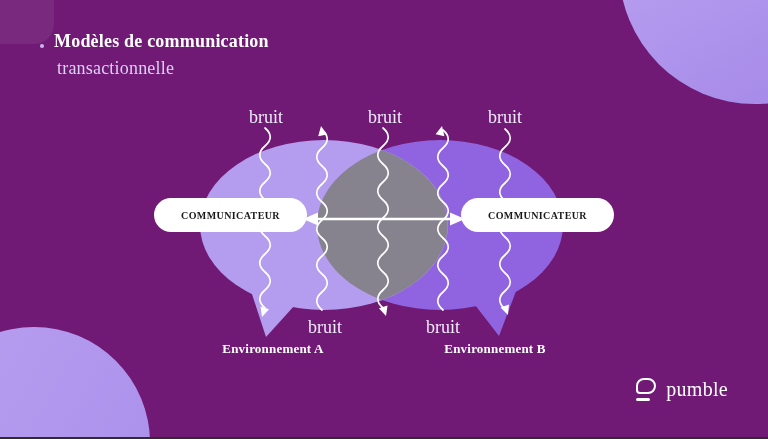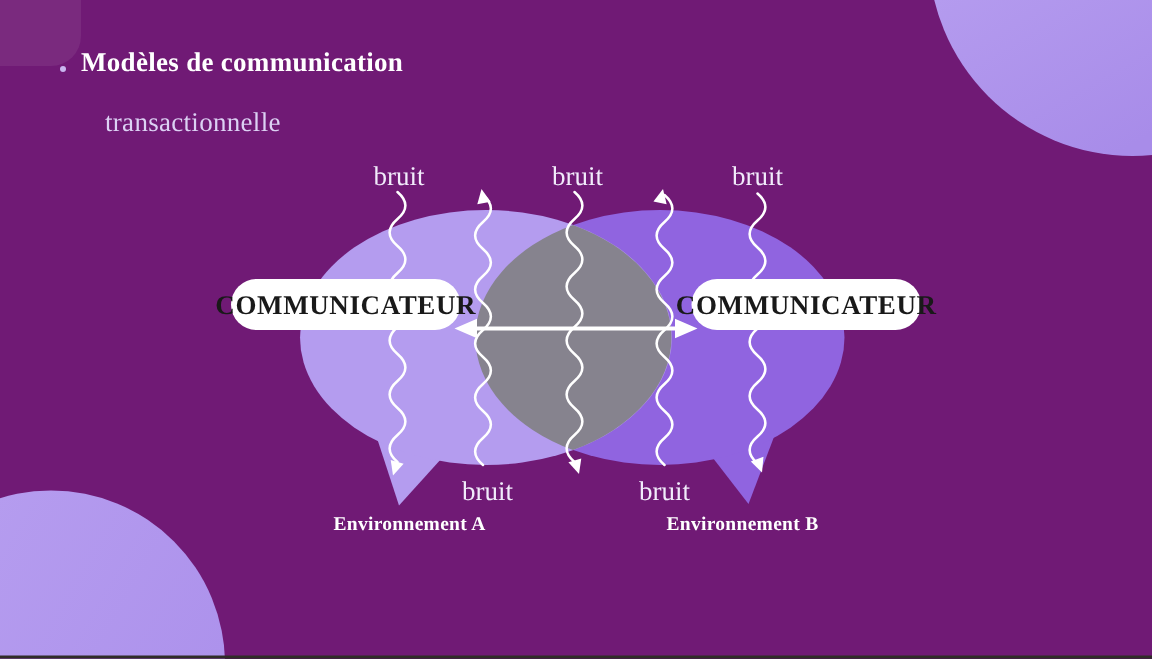--- a/index.html
+++ b/index.html
@@ -15,37 +15,37 @@
     background:linear-gradient(150deg,#C0AAF4 0%,#A88CE9 80%);}
   .circle-bl{position:absolute;left:-82px;top:327px;width:232px;height:232px;border-radius:50%;
     background:linear-gradient(120deg,#B8A0F0 0%,#AD92EC 80%);}
   .bottom-strip{position:absolute;left:0;bottom:0;width:100%;height:2px;background:#302C28;}
 
   
   .title-block{position:absolute;left:54px;top:29px;}
   .title-bullet{position:absolute;left:40px;top:44px;width:4px;height:4px;border-radius:50%;
     background:#C9B6F0;}
   .title-line1{margin:0;font-size:18px;line-height:24px;font-weight:bold;color:#FFFFFF;letter-spacing:0.2px;}
-  .title-line2{margin:16px;font-size:18px;line-height:24px;font-weight:normal;color:#DCD1F4;letter-spacing:0.2px;}
+  .title-line2{margin:3px;font-size:18px;line-height:24px;font-weight:normal;color:#DCD1F4;letter-spacing:0.2px;}
 
   
   .diagram{position:absolute;left:0;top:0;width:768px;height:439px;}
 
   
   .bruit{position:absolute;transform:translateX(-50%);font-size:18px;color:#F1ECFB;}
   .bruit.t1{left:266px;top:107px;}
   .bruit.t2{left:385px;top:107px;}
   .bruit.t3{left:505px;top:107px;}
   .bruit.b1{left:325px;top:317px;}
   .bruit.b2{left:443px;top:317px;}
 
   
-  .pill{position:absolute;top:186px;width:153px;height:34px;background:#FFFFFF;border-radius:17px;
+  .pill{position:absolute;top:198px;width:153px;height:34px;background:#FFFFFF;border-radius:17px;
     display:flex;align-items:center;justify-content:center;
-    font-size:18px;font-weight:bold;letter-spacing:0.4px;color:#191919;}
+    font-size:10px;font-weight:bold;letter-spacing:0.4px;color:#191919;}
   .pill.left{left:154px;}
   .pill.right{left:461px;}
 
   
   .env{position:absolute;top:341px;transform:translateX(-50%);
     font-size:13px;font-weight:bold;color:#FFFFFF;letter-spacing:0.2px;white-space:nowrap;}
   .env.a{left:273px;}
   .env.b{left:495px;}
 
   
@@ -107,15 +107,22 @@
   <div class="bruit t3">bruit</div>
   <div class="bruit b1">bruit</div>
   <div class="bruit b2">bruit</div>
 
   <div class="pill left">COMMUNICATEUR</div>
   <div class="pill right">COMMUNICATEUR</div>
 
   <div class="env a">Environnement A</div>
   <div class="env b">Environnement B</div>
 
+  <div class="logo">
+    <span class="logo-icon">
+      <span class="bubble"></span>
+      <span class="dash"></span>
+    </span>
+    <span class="logo-text">pumble</span>
+  </div>
 
   <div class="bottom-strip"></div>
 </div>
 
 </body></html>

